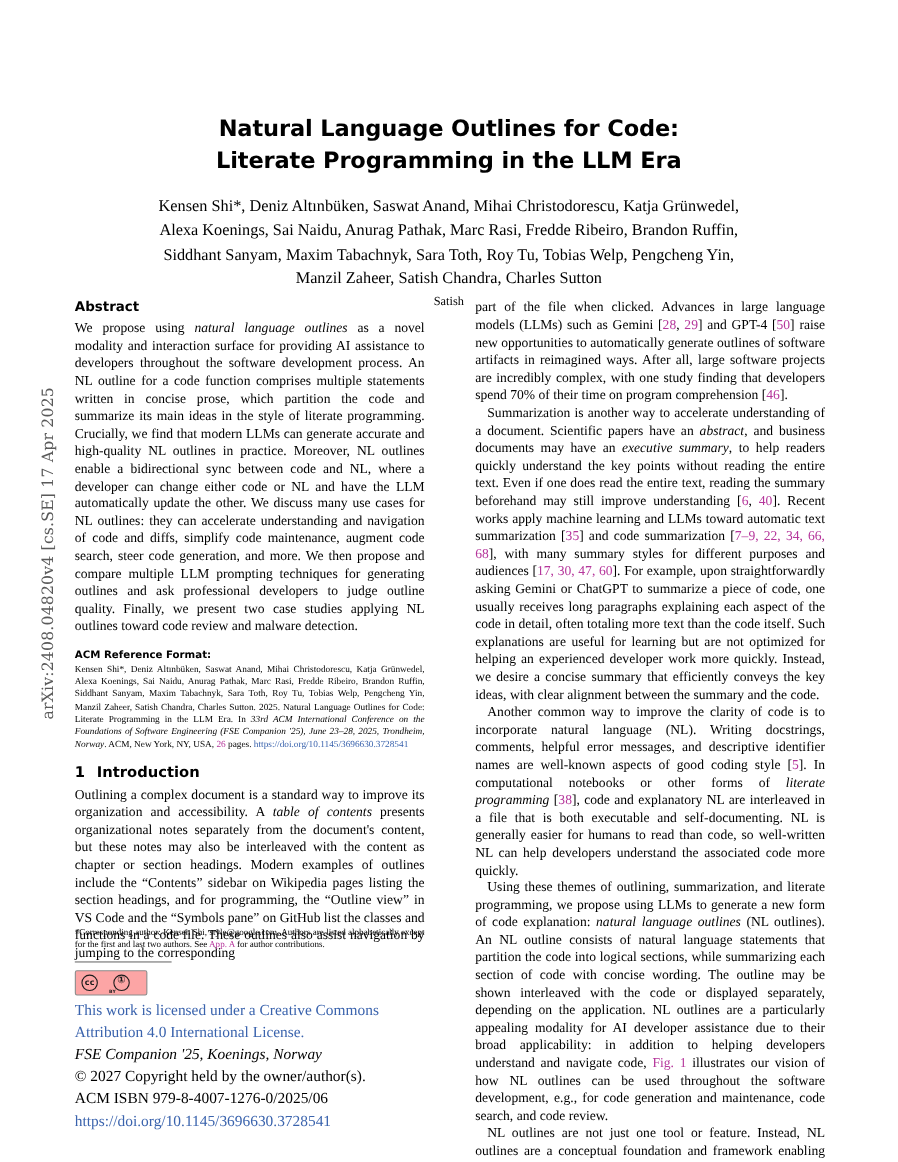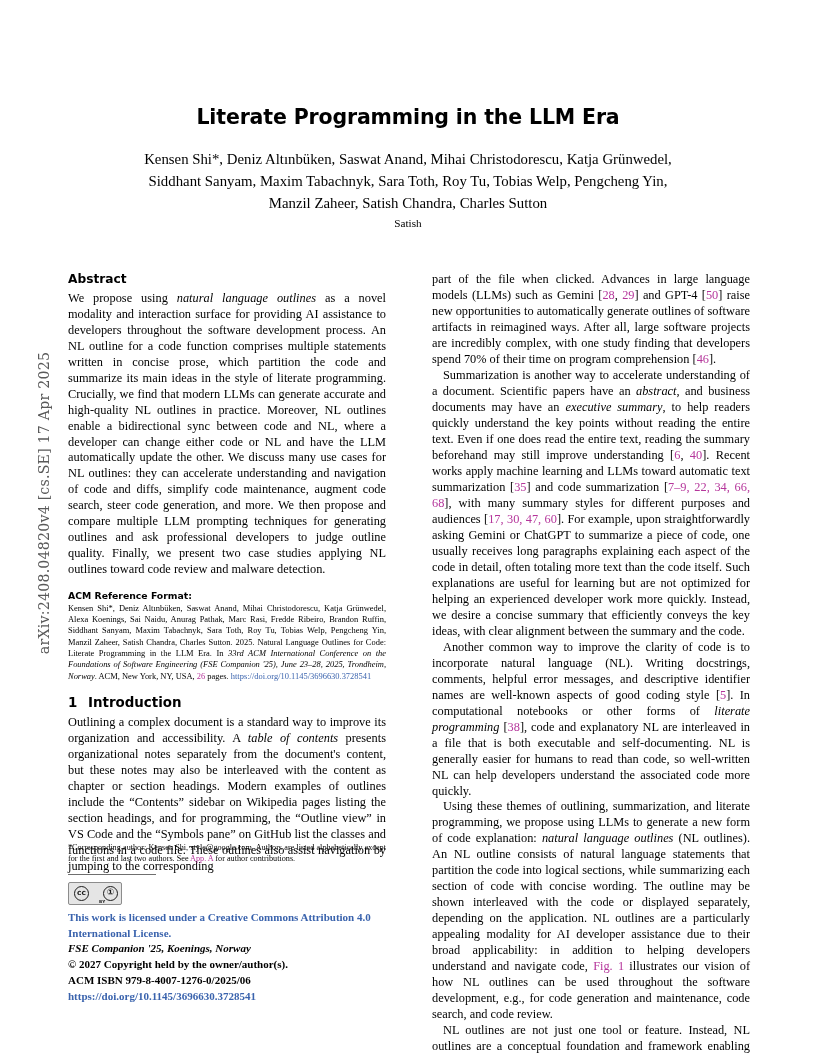--- a/index.html
+++ b/index.html
@@ -133,23 +133,23 @@
     margin: 0;
   }
   .fn-rule {
     width: 88px;
     height: 1px;
     background: #6f6f6f;
     margin: 9px 0 0 0;
   }
   .cc-badge {
     margin-top: 7px;
-    width: 54px;
+    width: 66px;
     height: 23px;
-    background: #e5e5e5;
+    background: #fca5a5;
     border: 1px solid #8c8c8c;
     border-radius: 2px;
     position: relative;
     box-sizing: border-box;
   }
   .cc-badge .circ {
     position: absolute;
     top: 3px;
     width: 15px;
     height: 15px;
@@ -172,44 +172,45 @@
     font-family: "DejaVu Sans", "Liberation Sans", sans-serif;
     font-size: 4.2px;
     font-weight: bold;
     color: #1c1c1c;
     letter-spacing: 0.3px;
   }
   .license-lines {
     margin-top: 5px;
   }
   .lic {
-    font-size: 11px;
+    font-size: 14px;
     line-height: 1.44;
     margin: 0;
-    font-weight: bold;
   }
   .lic.italic { font-style: italic; }
 
   .lnk      { color: #3a63ad; text-decoration: none; }
   .cite     { color: #b5369b; text-decoration: none; }
   .it       { font-style: italic; }
 </style>
 </head>
 <body>
 
 <div class="page">
 
   <div class="arxiv-stamp">arXiv:2408.04820v4  [cs.SE]  17 Apr 2025</div>
 
   <div class="title-block">
     <div class="paper-title">
+      <div>Natural Language Outlines for Code:</div>
       <div>Literate Programming in the LLM Era</div>
     </div>
     <div class="authors">
       <div>Kensen Shi*, Deniz Altınbüken, Saswat Anand, Mihai Christodorescu, Katja Grünwedel,</div>
+      <div>Alexa Koenings, Sai Naidu, Anurag Pathak, Marc Rasi, Fredde Ribeiro, Brandon Ruffin,</div>
       <div>Siddhant Sanyam, Maxim Tabachnyk, Sara Toth, Roy Tu, Tobias Welp, Pengcheng Yin,</div>
       <div>Manzil Zaheer, Satish Chandra, Charles Sutton</div>
     </div>
     <div class="affiliation">Satish</div>
   </div>
 
   <div class="columns">
 
     <div class="col col-left">
 

